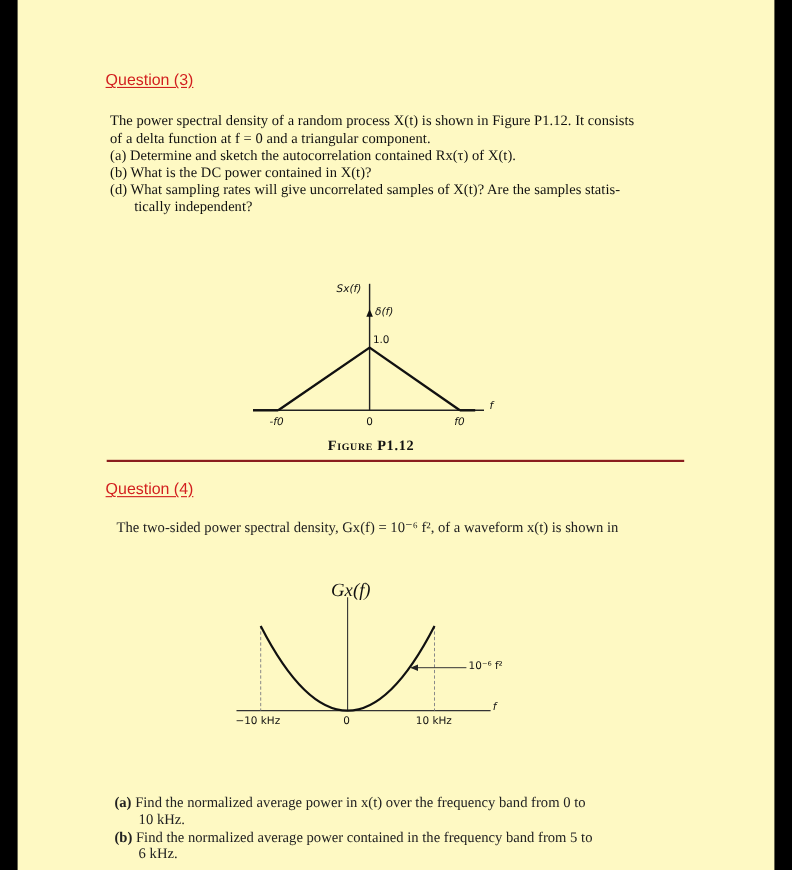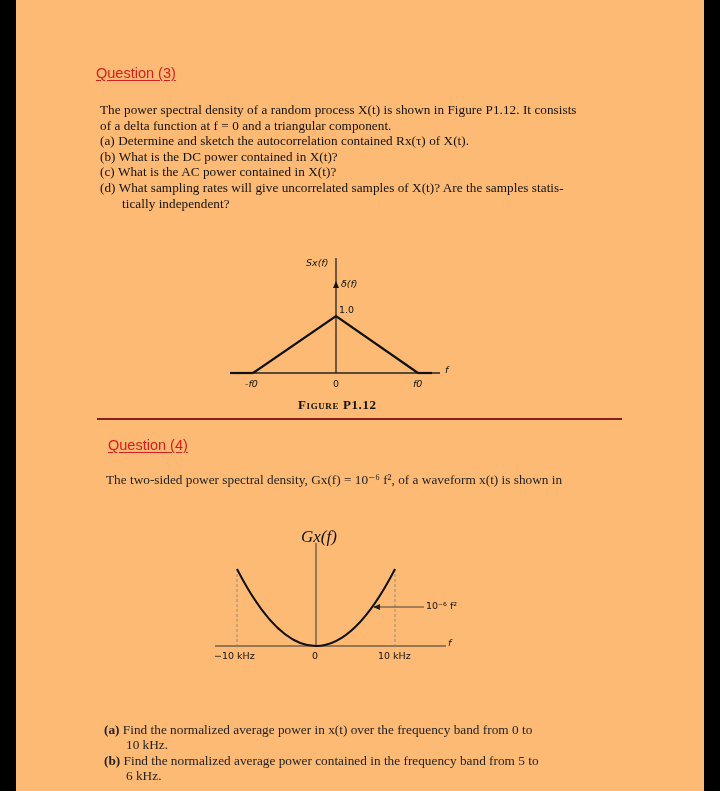--- a/index.html
+++ b/index.html
@@ -1,21 +1,21 @@
 <!DOCTYPE html>
 <html><head>
 <meta charset="utf-8">
 <style>
   html, body { margin: 0; padding: 0; }
   body {
     width: 720px; height: 791px; background: #000; position: relative; overflow: hidden;
     font-family: "Liberation Serif", "DejaVu Serif", serif; color: #111;
   }
   .page {
-    position: absolute; left: 16px; top: 0; width: 688px; height: 791px; background: #fdba74;
+    position: absolute; left: 16px; top: 0; width: 688px; height: 791px; background: #fef9c3;
   }
   .abs { position: absolute; }
   .q-heading {
     font-family: "Liberation Sans", "DejaVu Sans", sans-serif;
     color: #d21f1f; font-size: 14.5px; text-decoration: underline; text-underline-offset: 2px;
     white-space: nowrap;
   }
   .rule { position: absolute; height: 2px; background: #8a1e1e; }
   .p3 { font-size: 13.2px; line-height: 15.6px; white-space: nowrap; letter-spacing: 0.05px; }
   .p3 .item { display: block; }
@@ -37,21 +37,20 @@
 
 <div class="page">
 
   <div class="abs q-heading" style="left:80px; top:65px;">Question (3)</div>
 
   <div class="abs p3" style="left:84px; top:102px;">
     <span class="item">The power spectral density of a random process X(t) is shown in Figure P1.12. It consists</span>
     <span class="item">of a delta function at f = 0 and a triangular component.</span>
     <span class="item"><span>(a)</span> <span>Determine and sketch the autocorrelation contained Rx(τ) of X(t).</span></span>
     <span class="item"><span>(b)</span> <span>What is the DC power contained in X(t)?</span></span>
-    <span class="item"><span>(c)</span> <span>What is the AC power contained in X(t)?</span></span>
     <span class="item"><span>(d)</span> <span>What sampling rates will give uncorrelated samples of X(t)? Are the samples statis-</span></span>
     <span class="item indent">tically independent?</span>
   </div>
 
   <div class="abs" style="left:0; top:0; width:579px; height:791px;">
     <svg width="688" height="791" style="left:0;top:0;">
 
       <line x1="214" y1="373" x2="424" y2="373" stroke="#222" stroke-width="1.3"></line>
 
       <line x1="214" y1="373" x2="237" y2="373" stroke="#111" stroke-width="2.2"></line>
@@ -68,21 +67,21 @@
     <div class="abs fig-text" style="left:323px; top:304px;">1.0</div>
     <div class="abs fig-text italic" style="left:429px; top:364px;">f</div>
     <div class="abs fig-text italic" style="left:229px; top:378px;">-f0</div>
     <div class="abs fig-text" style="left:317px; top:378px;">0</div>
     <div class="abs fig-text italic" style="left:397px; top:378px;">f0</div>
     <div class="abs fig-caption" style="left:282px; top:397px;">Figure P1.12</div>
   </div>
 
   <div class="rule" style="left:81px; top:418px; width:525px;"></div>
 
-  <div class="abs q-heading" style="left:92px; top:437px;">Question (4)</div>
+  <div class="abs q-heading" style="left:80px; top:437px;">Question (4)</div>
 
   <div class="abs p4" style="left:90px; top:472px;">The two-sided power spectral density, Gx(f) = 10⁻⁶ f², of a waveform x(t) is shown in</div>
 
   <div class="abs" style="left:0; top:0; width:688px; height:791px;">
     <svg width="688" height="791" style="left:0;top:0;">
 
       <line x1="199" y1="646" x2="430" y2="646" stroke="#333" stroke-width="1"></line>
 
       <line x1="300" y1="543" x2="300" y2="646" stroke="#333" stroke-width="1"></line>
 

